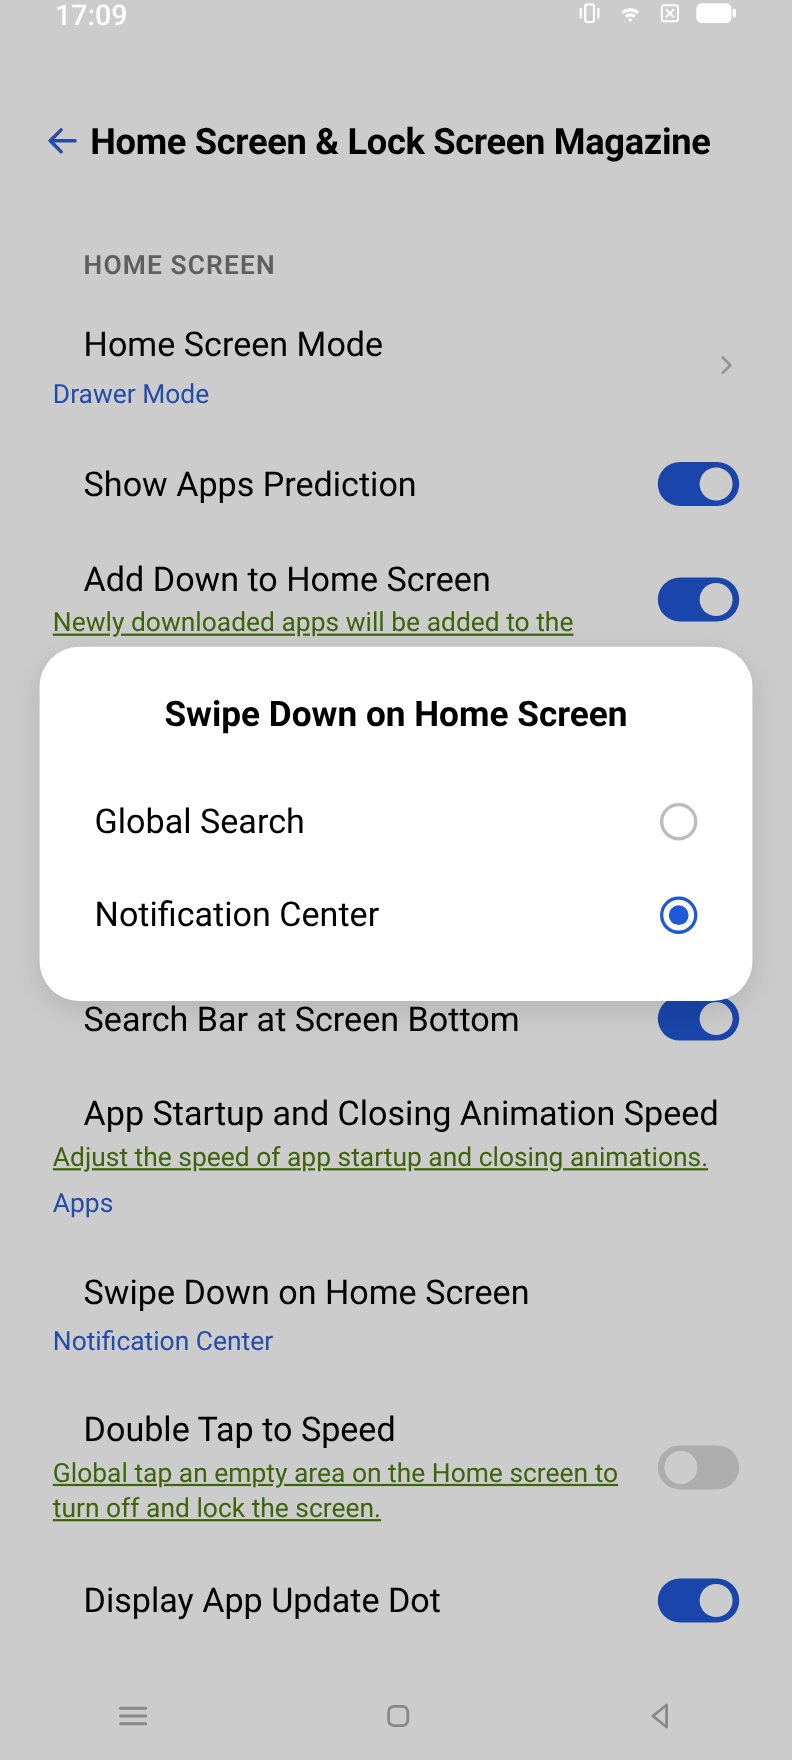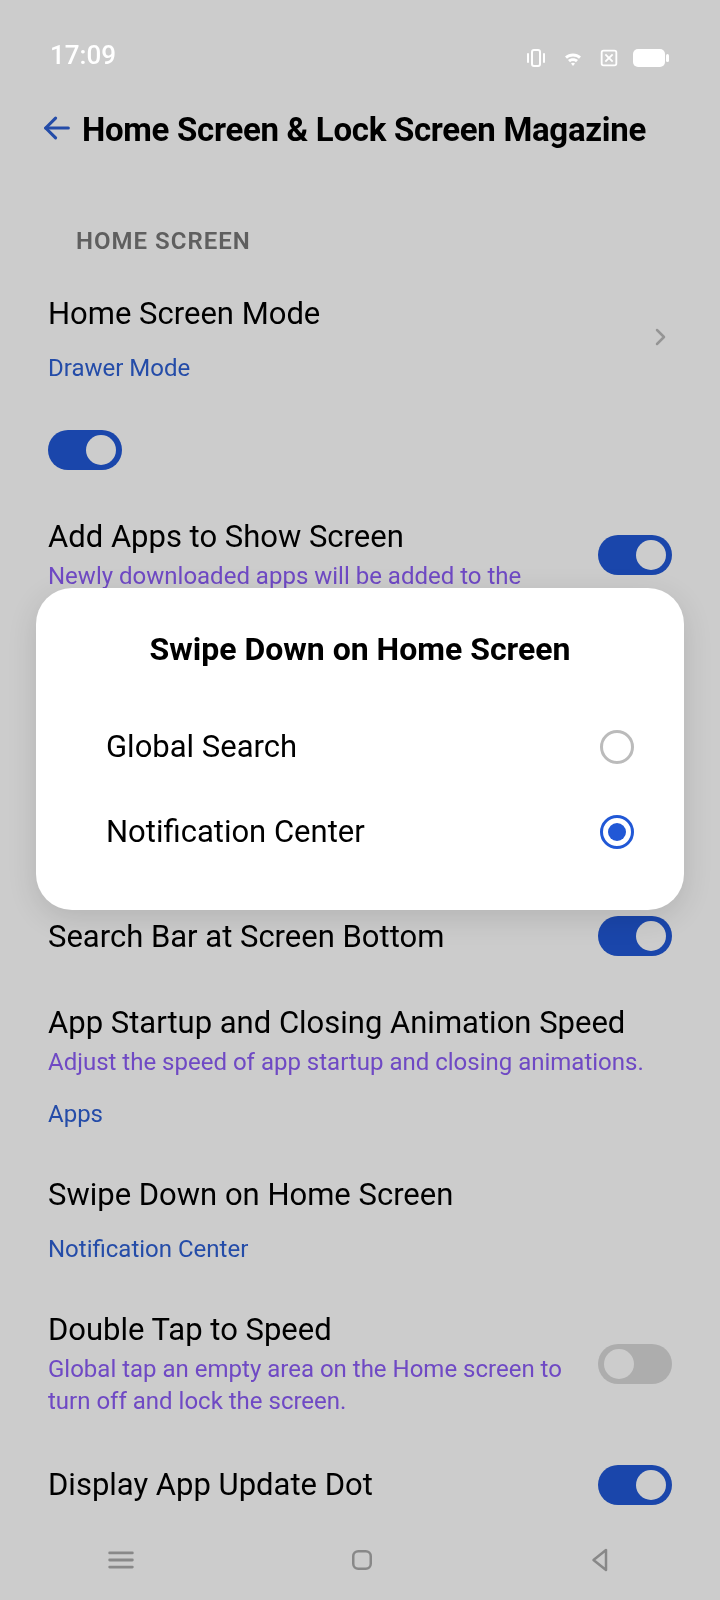--- a/index.html
+++ b/index.html
@@ -1,51 +1,51 @@
 <!DOCTYPE html>
 <html><head>
 <meta charset="utf-8">
 <style>
   * { box-sizing: border-box; margin: 0; padding: 0; }
   html, body { width: 720px; height: 1600px; font-family: -apple-system, BlinkMacSystemFont, "Segoe UI", Roboto, sans-serif; overflow: hidden; }
   body { background: #f5f5f5; position: relative; }
 
   
-  .status-bar { position: absolute; top: 0; left: 0; right: 0; height: 70px; display: flex; align-items: flex-end; justify-content: space-between; padding: 0 50px 0 50px; color: #fff; font-size: 26px; font-weight: 500; }
+  .status-bar { position: absolute; top: 0; left: 0; right: 0; height: 70px; display: flex; align-items: flex-start; justify-content: space-between; padding: 0 50px 0 50px; color: #fff; font-size: 26px; font-weight: 500; }
   .status-right { display: flex; align-items: center; gap: 12px; }
   .status-right svg { display: block; }
 
   
   .page { position: absolute; top: 0; left: 0; right: 0; bottom: 0; background: #fff; padding-top: 90px; }
   .header { display: flex; align-items: center; padding: 20px 40px 30px 40px; gap: 8px; }
   .back-arrow { color: #2e5fd3; }
   .page-title { font-size: 33px; font-weight: 700; color: #000; letter-spacing: -0.3px; }
 
   .section-header { font-size: 24px; font-weight: 600; color: #777; letter-spacing: 1px; padding: 48px 48px 16px 76px; }
 
   .row { padding: 24px 48px; display: flex; align-items: center; justify-content: space-between; gap: 20px; }
   .row-text { flex: 1; display: flex; flex-direction: column; gap: 6px; }
-  .row-title { font-size: 31px; color: #000; font-weight: 400; }
-  .row-sub { font-size: 24px; color: #8b5cf6; line-height: 1.3; }
-  .row-value { font-size: 24px; color: #2e5fd3; margin-top: 16px; }
+  .row-title { font-size: 31px; color: #000; font-weight: 400; margin-left: 28px; }
+  .row-sub { font-size: 24px; color: #4d7c0f; line-height: 1.3; text-decoration: underline; }
+  .row-value { font-size: 24px; color: #2e5fd3; margin-top: 6px; }
 
   .chevron { color: #bbb; }
 
   .toggle { width: 74px; height: 40px; border-radius: 20px; position: relative; flex-shrink: 0; }
   .toggle.on { background: #2158d6; }
   .toggle.off { background: #d9d9d9; }
   .toggle .knob { position: absolute; width: 30px; height: 30px; border-radius: 50%; background: #fff; top: 5px; }
   .toggle.on .knob { right: 6px; }
   .toggle.off .knob { left: 6px; }
 
   
   .scrim { position: absolute; inset: 0; background: rgba(0,0,0,0.20); }
   .dialog { position: absolute; left: 36px; right: 36px; top: 588px; background: #fff; border-radius: 36px; padding: 42px 0 36px 0; box-shadow: 0 8px 30px rgba(0,0,0,0.12); }
   .dialog-title { font-size: 32px; font-weight: 700; text-align: center; margin-bottom: 36px; color: #000; }
-  .dialog-row { display: flex; align-items: center; justify-content: space-between; padding: 24px 50px; margin-left: 20px; }
+  .dialog-row { display: flex; align-items: center; justify-content: space-between; padding: 24px 50px; }
   .dialog-label { font-size: 31px; color: #000; }
   .radio { width: 34px; height: 34px; border-radius: 50%; border: 3px solid #bbb; position: relative; flex-shrink: 0; }
   .radio.selected { border-color: #2158d6; }
   .radio.selected::after { content: ""; position: absolute; inset: 5px; border-radius: 50%; background: #2158d6; }
 
   
   .navbar { position: absolute; left: 0; right: 0; bottom: 0; height: 80px; display: flex; align-items: center; justify-content: space-around; }
   .navbar svg { display: block; stroke: #888; }
 </style>
 </head>
@@ -71,28 +71,31 @@
       <div class="row-value">Drawer Mode</div>
     </div>
     <span class="chevron">
       <svg width="24" height="24" viewBox="0 0 24 24" fill="none" stroke="currentColor" stroke-width="2.5" stroke-linecap="round" stroke-linejoin="round">
           <polyline points="9 5 16 12 9 19"></polyline>
         </svg>
     </span>
   </div>
 
   <div class="row">
-    <div class="toggle on">
-        <div class="knob"></div>
-      </div>
-  </div>
-
-  <div class="row">
-    <div class="row-text">
-      <div class="row-title">Add Apps to Show Screen</div>
+    <div class="row-text">
+      <div class="row-title">Show Apps Prediction</div>
+    </div>
+    <div class="toggle on">
+        <div class="knob"></div>
+      </div>
+  </div>
+
+  <div class="row">
+    <div class="row-text">
+      <div class="row-title">Add Down to Home Screen</div>
       <div class="row-sub">Newly downloaded apps will be added to the</div>
     </div>
     <div class="toggle on">
         <div class="knob"></div>
       </div>
   </div>
 
   <div style="height:300px"></div>
 
   <div class="row" style="padding-top:0">

